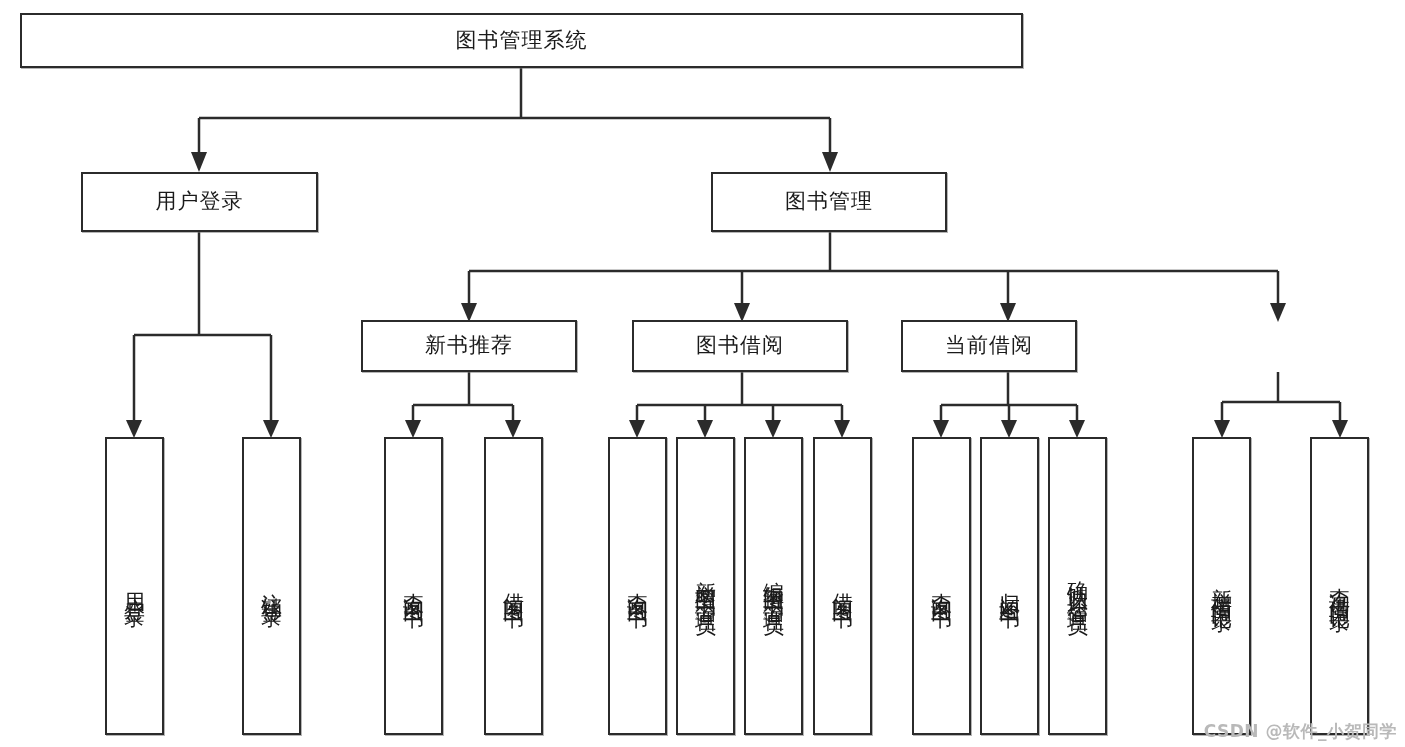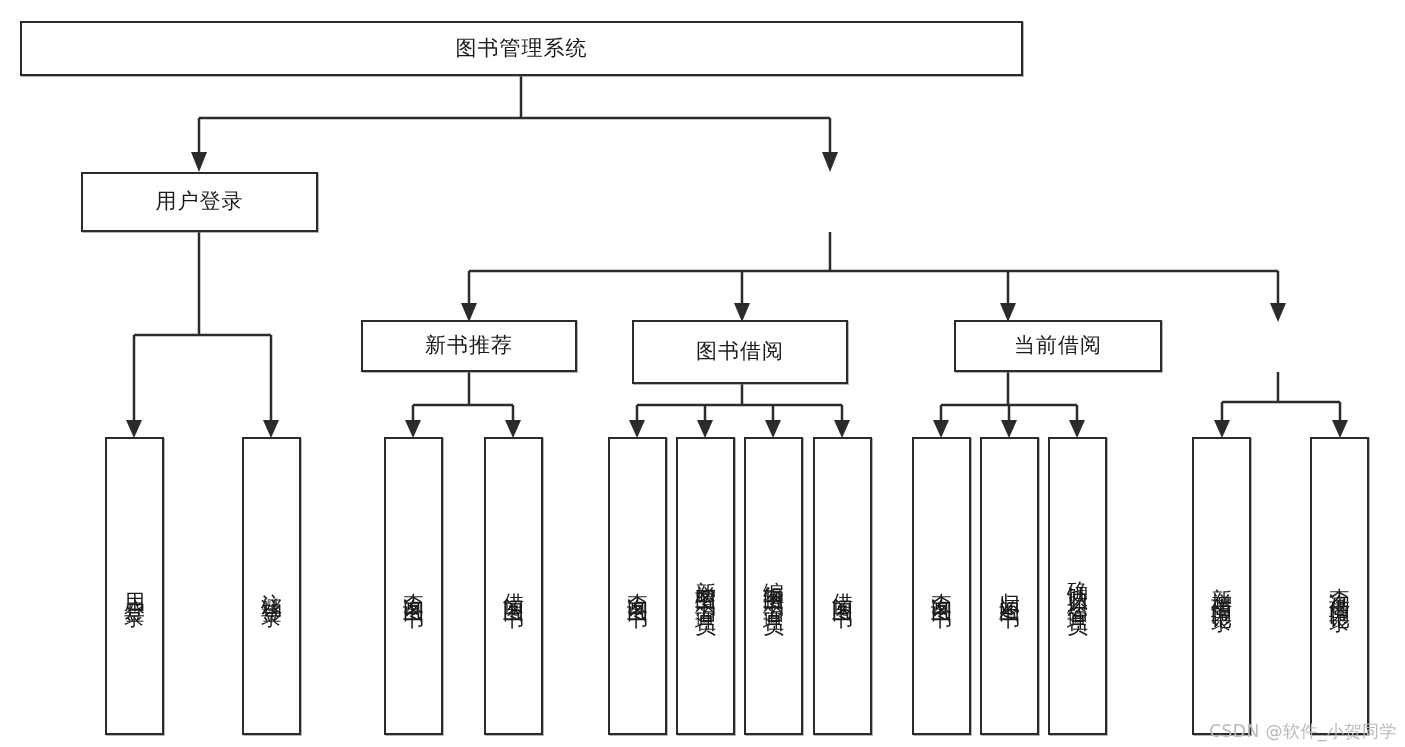--- a/index.html
+++ b/index.html
@@ -60,20 +60,21 @@
   }
   .watermark {
     position: absolute;
     right: 8px;
     bottom: 4px;
     font-size: 17px;
     color: #b9b9b9;
     letter-spacing: 0.5px;
     user-select: none;
     font-family: "DejaVu Sans", "Liberation Sans", sans-serif;
+    font-weight: bold;
   }
 </style>
 </head>
 <body>
 
 <div id="diagram-root">
 
   <svg class="connectors" viewBox="0 0 1405 747">
     <defs>
       <marker id="arrow" viewBox="0 0 12 12" refX="6" refY="10" markerWidth="11" markerHeight="11" orient="auto-start-reverse">
@@ -145,38 +146,41 @@
 
       <path d="M 933 420 L 949 420 L 941 438 z"></path>
       <path d="M 1001 420 L 1017 420 L 1009 438 z"></path>
       <path d="M 1069 420 L 1085 420 L 1077 438 z"></path>
 
       <path d="M 1214 420 L 1230 420 L 1222 438 z"></path>
       <path d="M 1332 420 L 1348 420 L 1340 438 z"></path>
     </g>
   </svg>
 
-  <div class="node horizontal" style="left:20px; top:13px; width:1003px; height:55px;margin-top:8px;">
+  <div class="node horizontal" style="left:20px; top:13px; width:1003px; height:55px;">
     <span class="label">图书管理系统</span>
   </div>
 
   <div class="node horizontal" style="left:81px; top:172px; width:237px; height:60px;">
     <span class="label">用户登录</span>
   </div>
 
+  <div class="node horizontal" style="left:711px; top:172px; width:236px; height:60px;">
+    <span class="label">图书管理</span>
+  </div>
 
   <div class="node horizontal" style="left:361px; top:320px; width:216px; height:52px;justify-content:center;">
     <span class="label">新书推荐</span>
   </div>
 
-  <div class="node horizontal" style="left:632px; top:320px; width:216px; height:64px;">
+  <div class="node horizontal" style="left:632px; top:320px; width:216px; height:52px;">
     <span class="label">图书借阅</span>
   </div>
 
-  <div class="node horizontal" style="left:954px; top:320px; width:208px; height:52px;">
+  <div class="node horizontal" style="left:901px; top:320px; width:176px; height:52px;">
     <span class="label">当前借阅</span>
   </div>
 
 
   <div class="node vertical" style="left:105px; top:437px; width:59px; height:298px;">
     <span class="label">用户登录</span>
   </div>
 
   <div class="node vertical" style="left:242px; top:437px; width:59px; height:298px;">
     <span class="label">注销登录</span>

